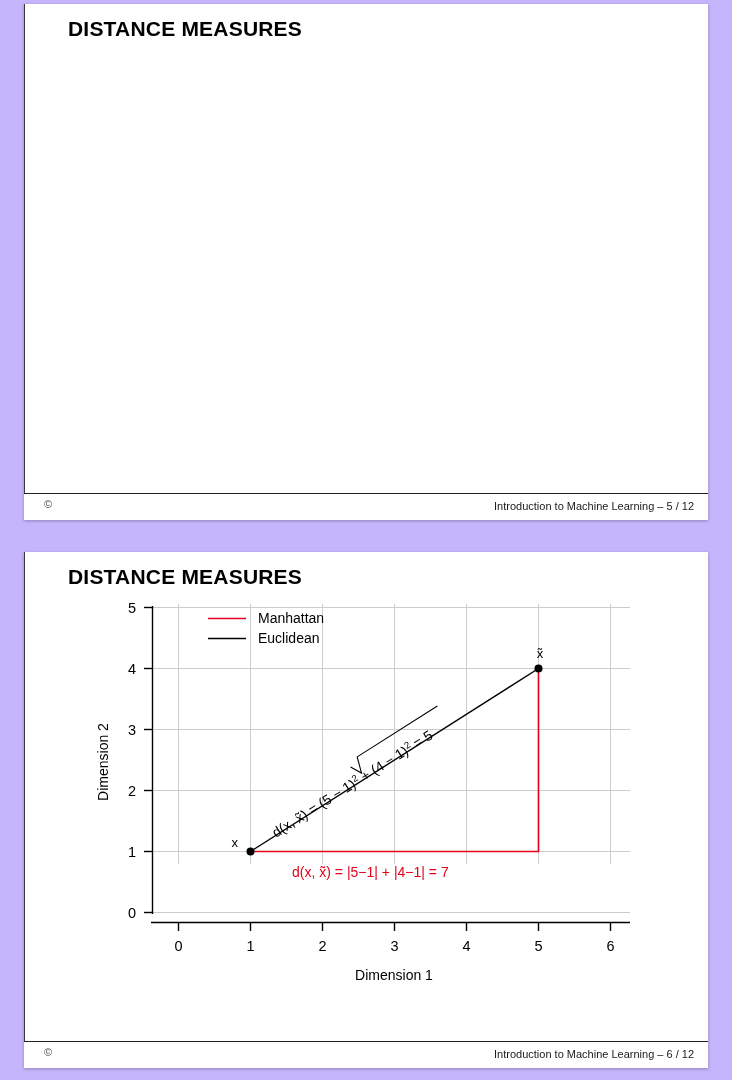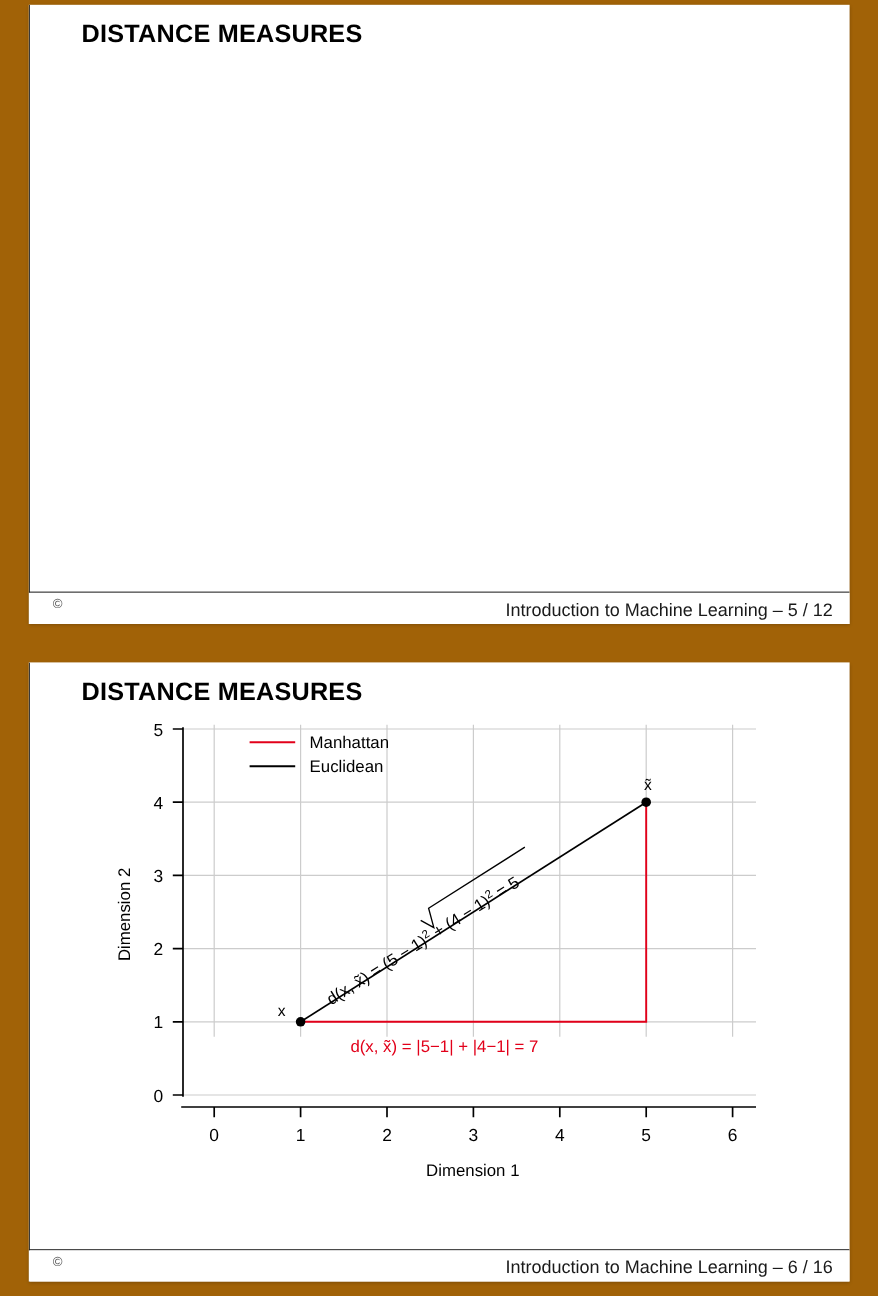--- a/index.html
+++ b/index.html
@@ -8,21 +8,21 @@
     background: #f0f0f0;
     width: 732px;
     height: 1080px;
     font-family: "Liberation Sans", sans-serif;
     -webkit-font-smoothing: antialiased;
   }
   #page {
     position: relative;
     width: 732px;
     height: 1080px;
-    background: #a16207;
+    background: #c4b5fd;
     overflow: hidden;
   }
   .slide {
     position: absolute;
     left: 24px;
     width: 684px;
     background: #ffffff;
     box-shadow: 0 1px 3px rgba(0,0,0,0.28);
     box-sizing: border-box;
     overflow: hidden;
@@ -79,21 +79,21 @@
     position: absolute;
     left: 20px;
     top: 4px;
     font-size: 11px;
     color: #555555;
   }
   .footer-right {
     position: absolute;
     right: 14px;
     top: 6px;
-    font-size: 15px;
+    font-size: 11px;
     color: #1a1a1a;
     white-space: nowrap;
   }
 
   
   .chart-wrap {
     position: absolute;
     left: 0;
     top: 40px;
     width: 684px;
@@ -249,17 +249,17 @@
         <text class="formula-manh" x="268" y="285">
           <tspan>d</tspan><tspan>(</tspan><tspan>x, x̃</tspan><tspan>)</tspan><tspan> = </tspan><tspan>|5−1|</tspan><tspan> + </tspan><tspan>|4−1|</tspan><tspan> = 7</tspan>
         </text>
 
       </svg>
     </div>
 
     <div class="footer-rule"></div>
     <div class="footer">
       <div class="footer-copyright">©</div>
-      <div class="footer-right">Introduction to Machine Learning –  6 / 16</div>
+      <div class="footer-right">Introduction to Machine Learning –  6 / 12</div>
     </div>
   </div>
 
 </div>
 
 </body></html>

